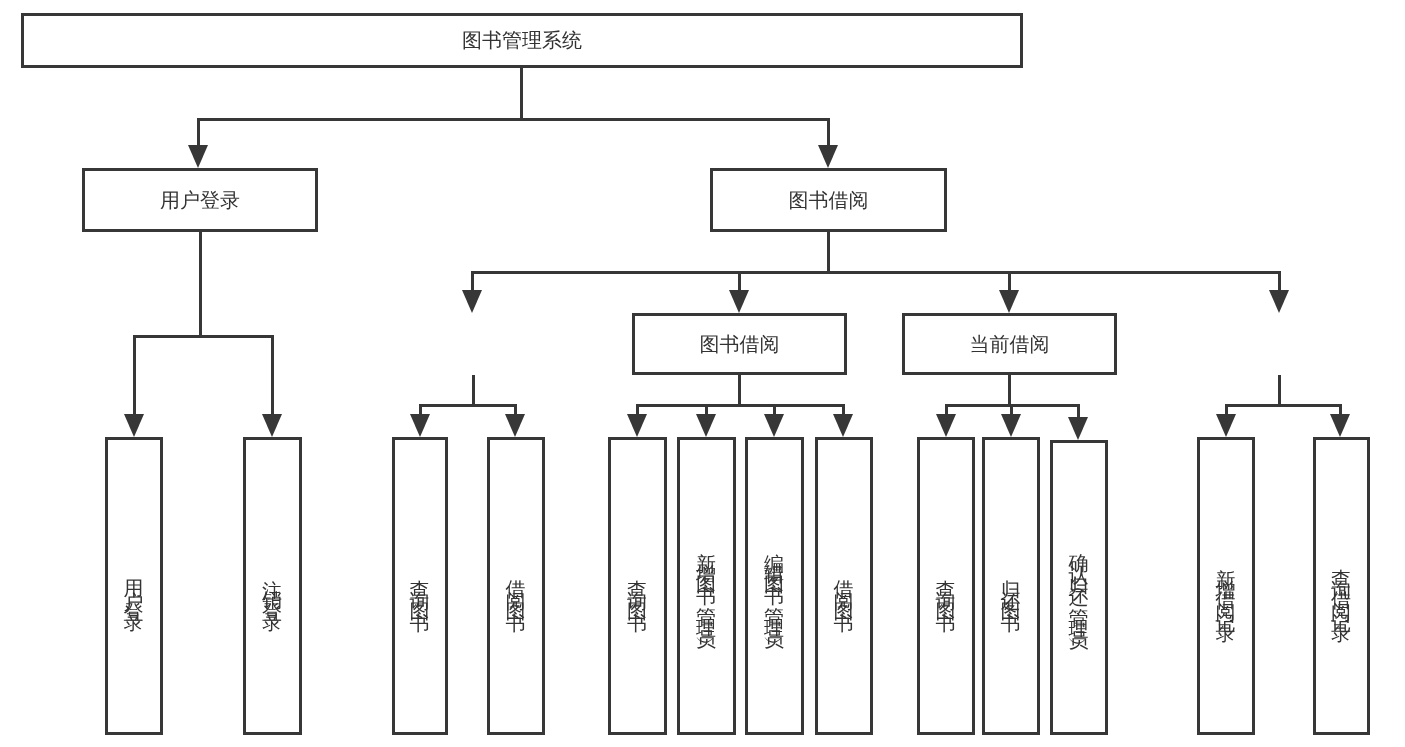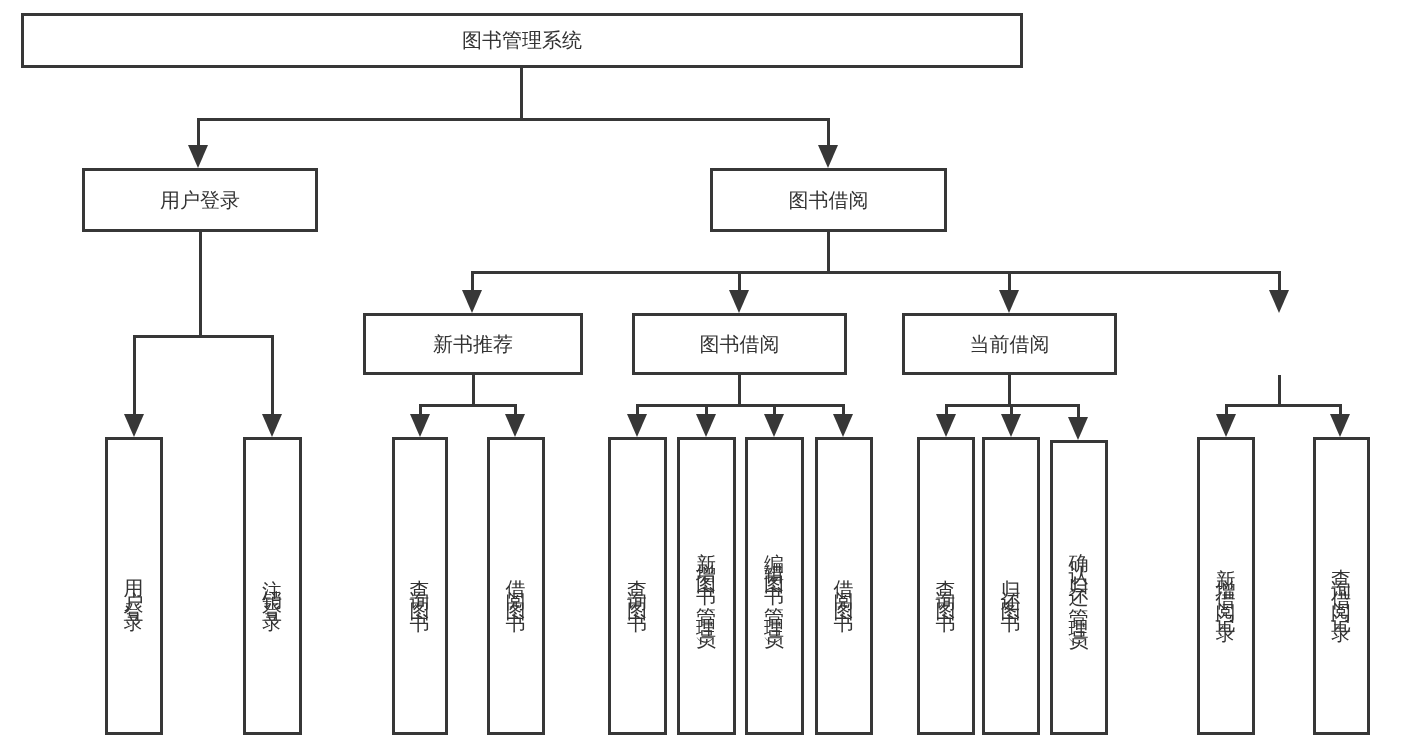--- a/index.html
+++ b/index.html
@@ -44,23 +44,20 @@
     <span>图书管理系统</span>
   </div>
 
   <div class="node" style="left:82px;top:168px;width:236px;height:64px">
     <span>用户登录</span>
   </div>
   <div class="node" style="left:710px;top:168px;width:237px;height:64px">
     <span>图书借阅</span>
   </div>
 
-  <div class="node" style="left:363px;top:313px;width:220px;height:62px">
-    <span>新书推荐</span>
-  </div>
   <div class="node" style="left:902px;top:313px;width:215px;height:62px">
     <span>当前借阅</span>
   </div>
   <div class="node" style="left:632px;top:313px;width:215px;height:62px">
     <span>图书借阅</span>
   </div>
 
   <div class="node vnode" style="left:105px;top:437px;width:58px;height:298px">
     <span class="vtext">用户登录</span>
   </div>

